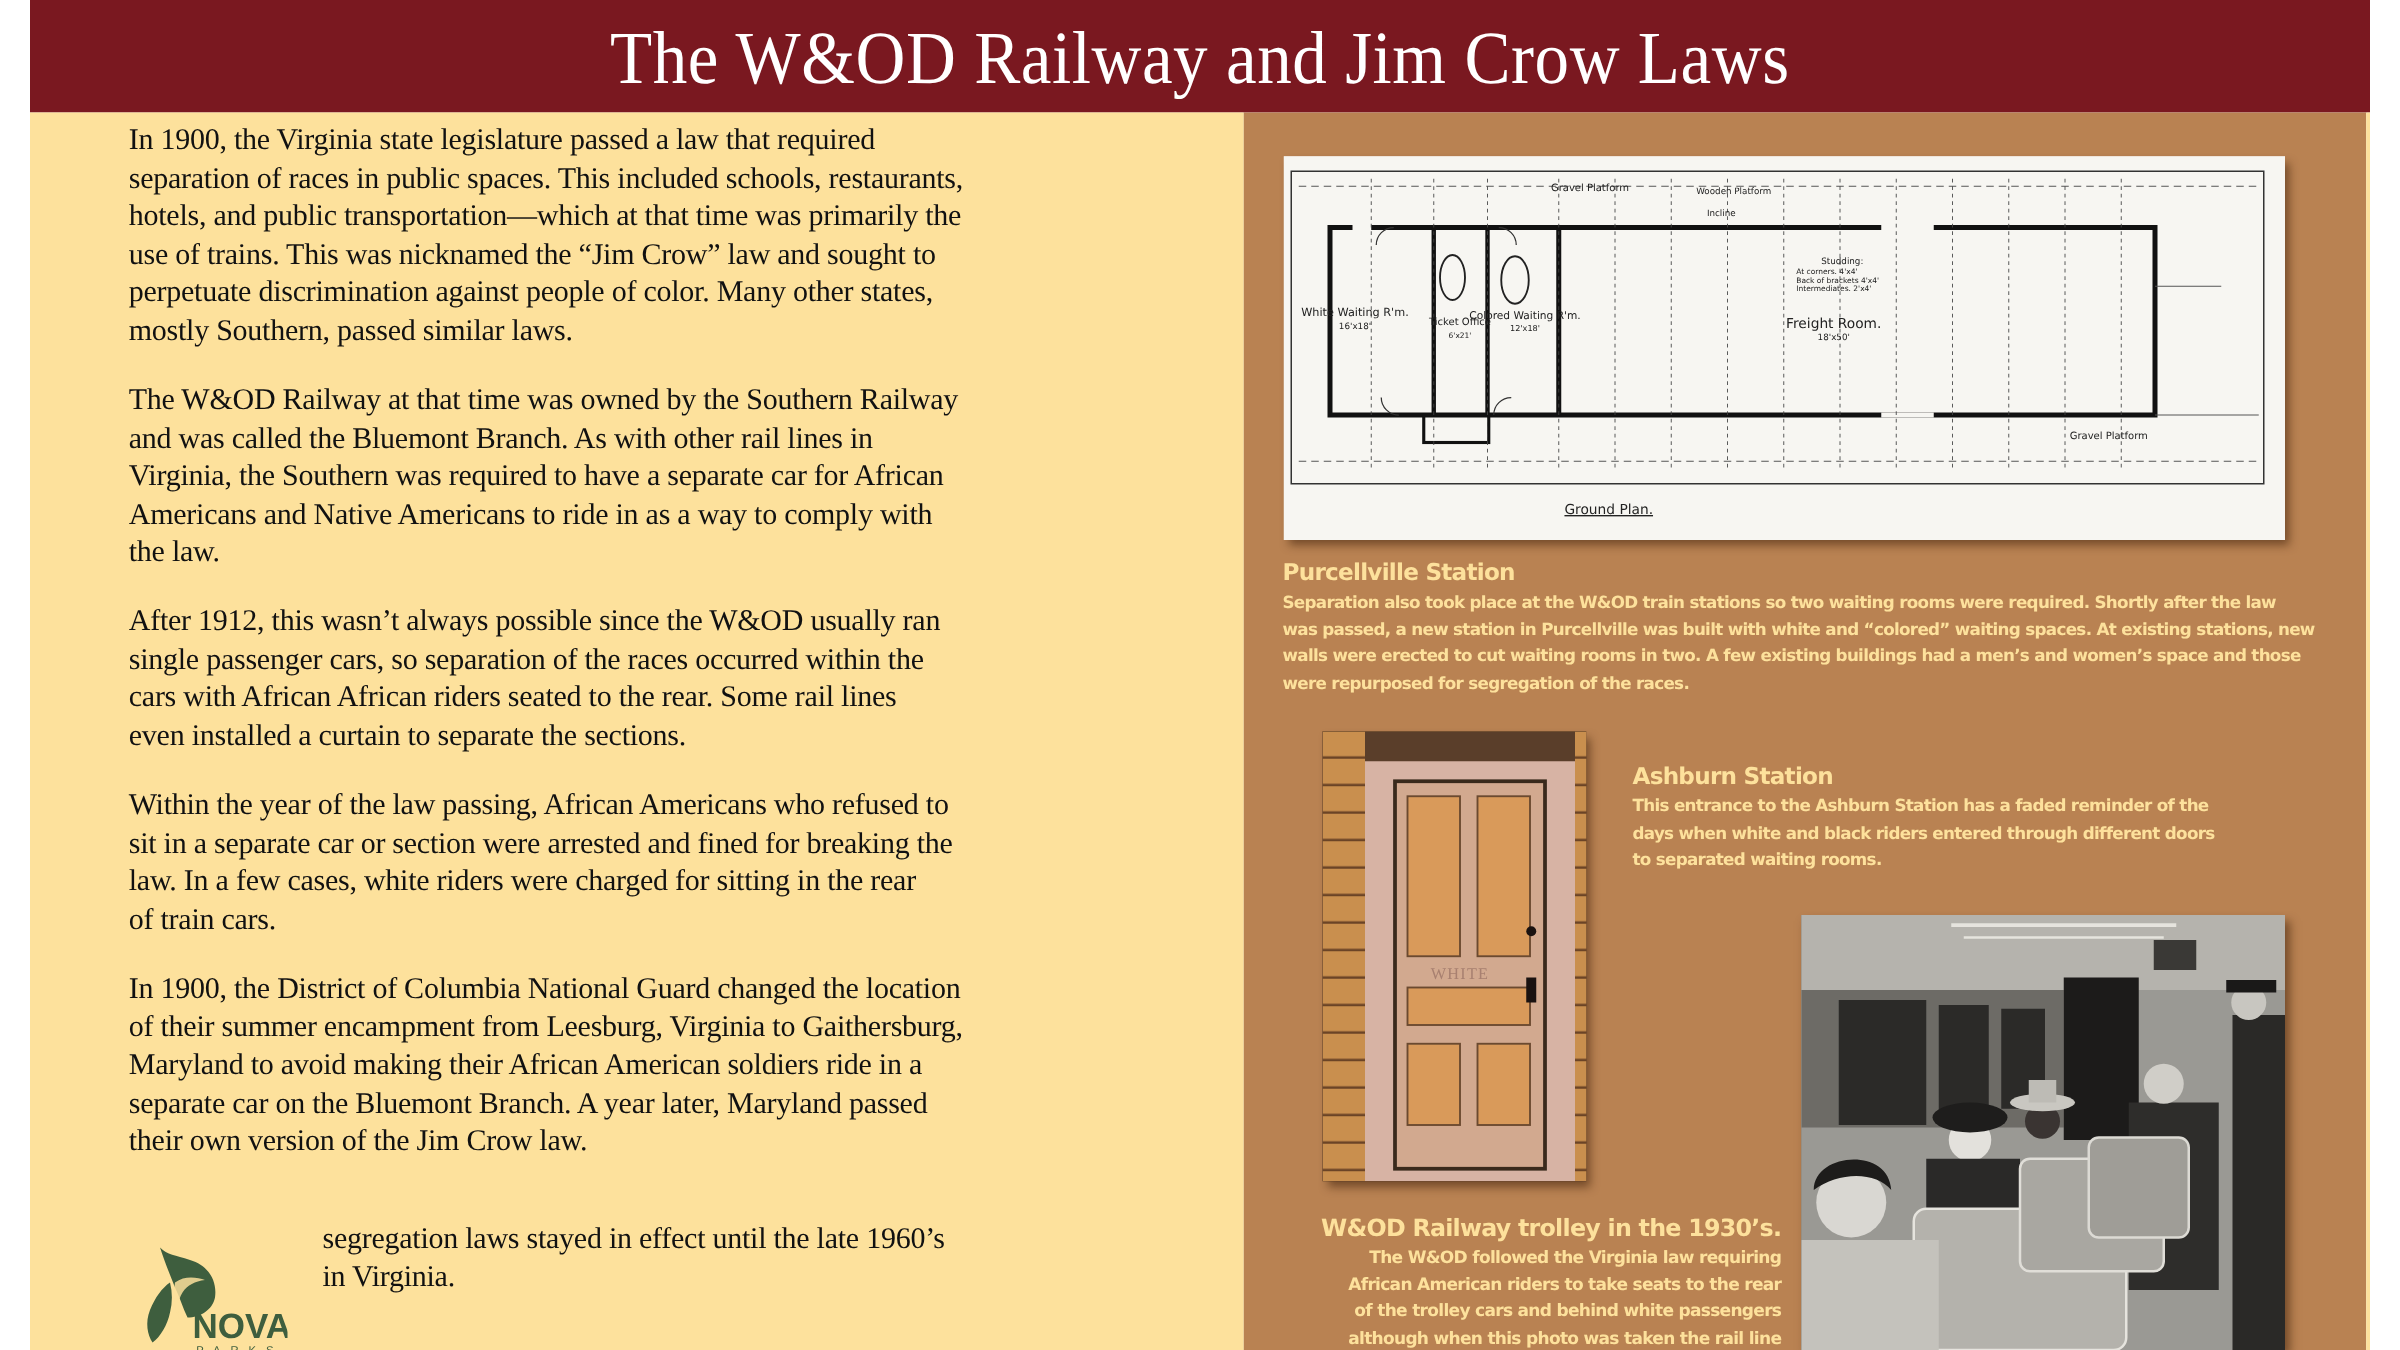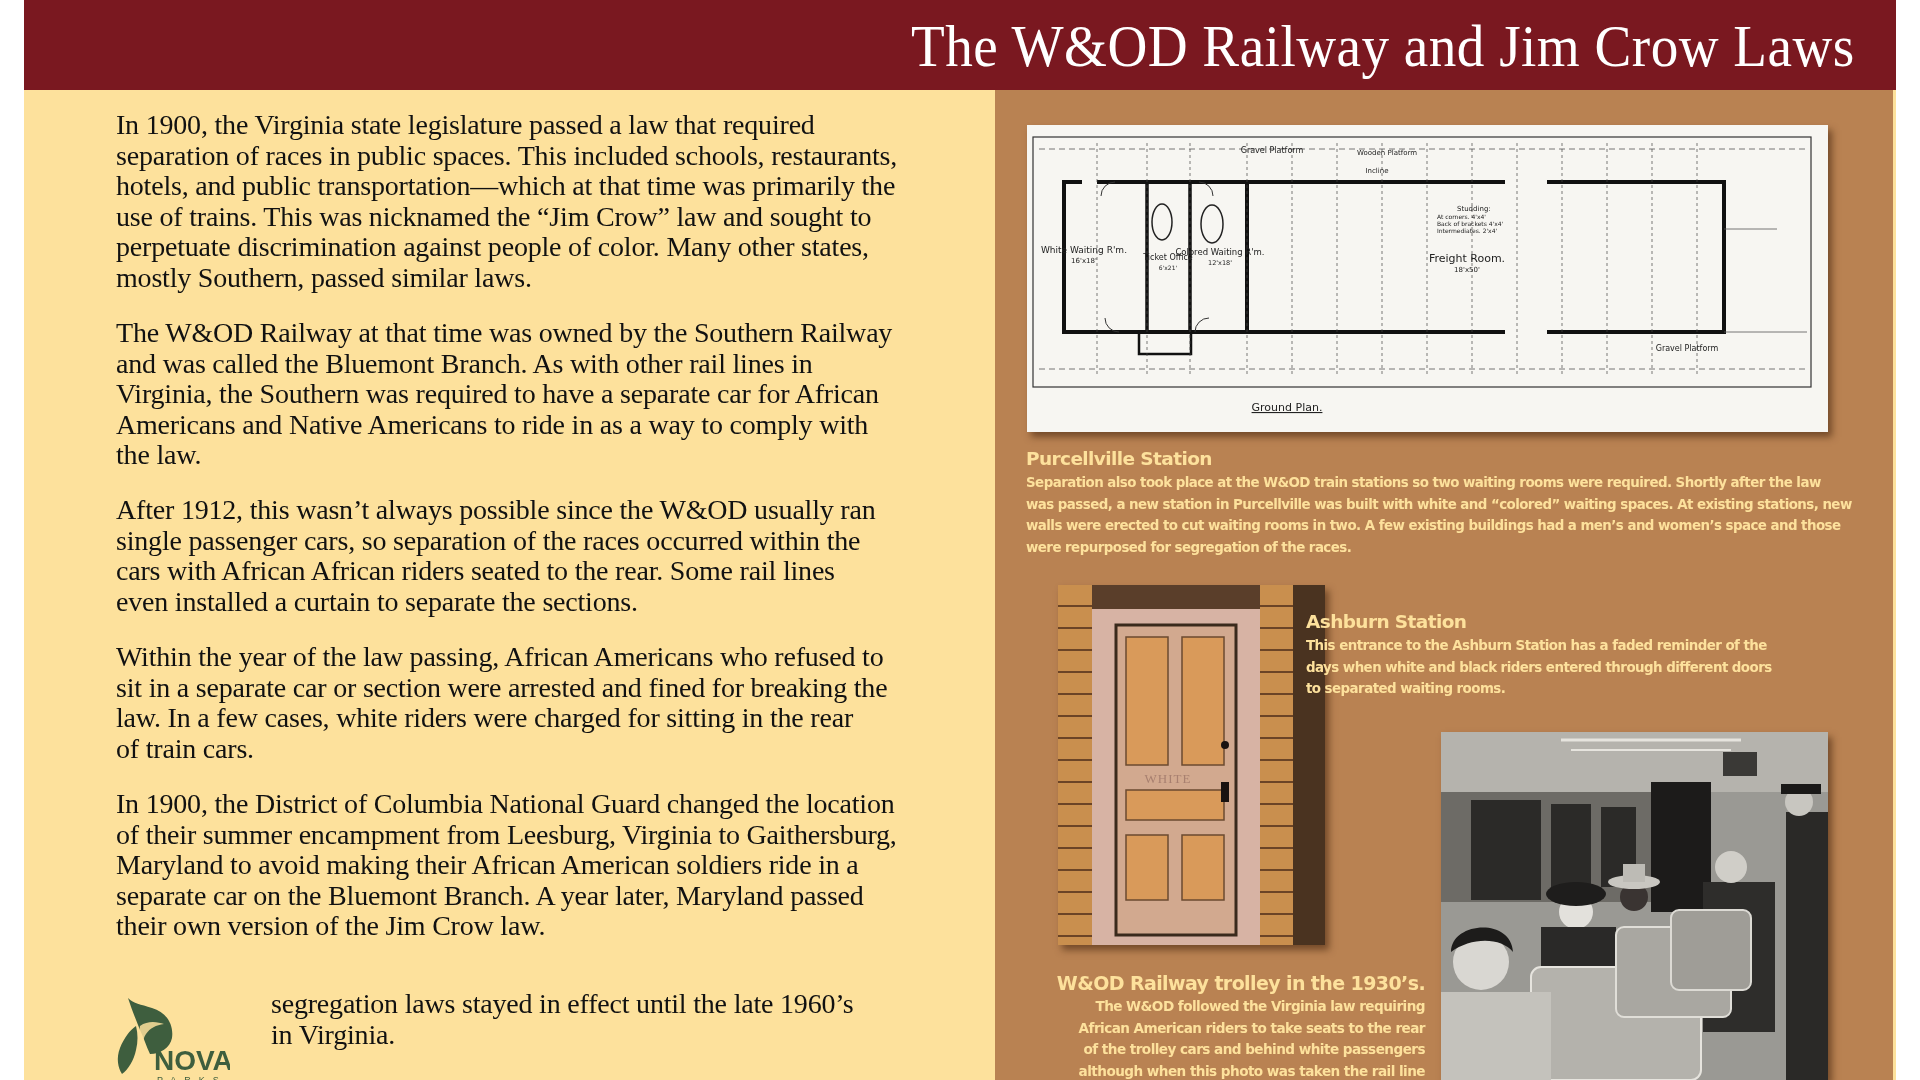--- a/index.html
+++ b/index.html
@@ -10,21 +10,21 @@
   }
   .sign {
     position: absolute; left: 24px; top: 0;
     width: 1872px; height: 1080px;
     overflow: hidden;
   }
   .header {
     position: absolute; left: 0; top: 0;
     width: 1872px; height: 90px;
     background: #7a1820;
-    display: flex; align-items: center; justify-content: flex-end;
+    display: flex; align-items: center; justify-content: center;
   }
   .header h1 {
     margin: 0;
     color: #ffffff;
     font-family: "Liberation Serif", "DejaVu Serif", serif;
     font-weight: normal;
     font-size: 60px;
     letter-spacing: 0.5px;
     transform: scaleX(0.92);
     line-height: 1;
@@ -42,23 +42,23 @@
   }
   .right-edge {
     position: absolute; left: 1869px; top: 90px;
     width: 3px; height: 990px;
     background: #fde19c;
   }
   .body-text {
     position: absolute;
     left: 79px;
     width: 880px;
-    margin: 13px;
+    margin: 0;
     font-family: "Liberation Serif", "DejaVu Serif", serif;
-    font-size: 28px;
+    font-size: 24px;
     line-height: 30.5px;
     color: #111111;
     letter-spacing: -0.2px;
   }
   .body-text span.line { display: block; white-space: nowrap; }
   .closing {
     left: 234px;
   }
 
   .logo {
@@ -71,21 +71,21 @@
   .photo {
     position: absolute;
     box-shadow: 4px 5px 7px rgba(60, 30, 10, 0.55);
     overflow: hidden;
   }
   .floorplan {
     left: 1003px; top: 125px; width: 801px; height: 307px;
     background: #f7f6f2;
   }
   .door {
-    left: 1034px; top: 585px; width: 267px; height: 360px;
+    left: 1034px; top: 585px; width: 211px; height: 360px;
     background: #4a3320;
   }
   .trolley {
     left: 1417px; top: 732px; width: 387px; height: 348px;
     background: #8a8a86;
   }
 
   .cap-title {
     position: absolute;
     font-family: "DejaVu Sans", "Liberation Sans", sans-serif;

